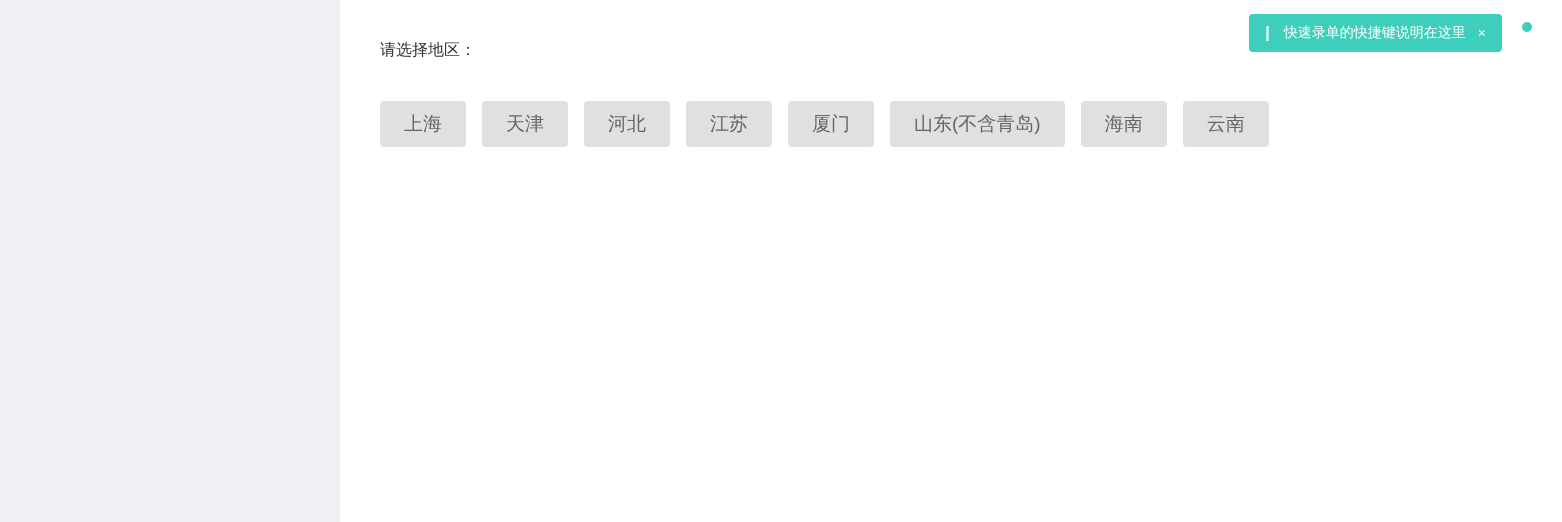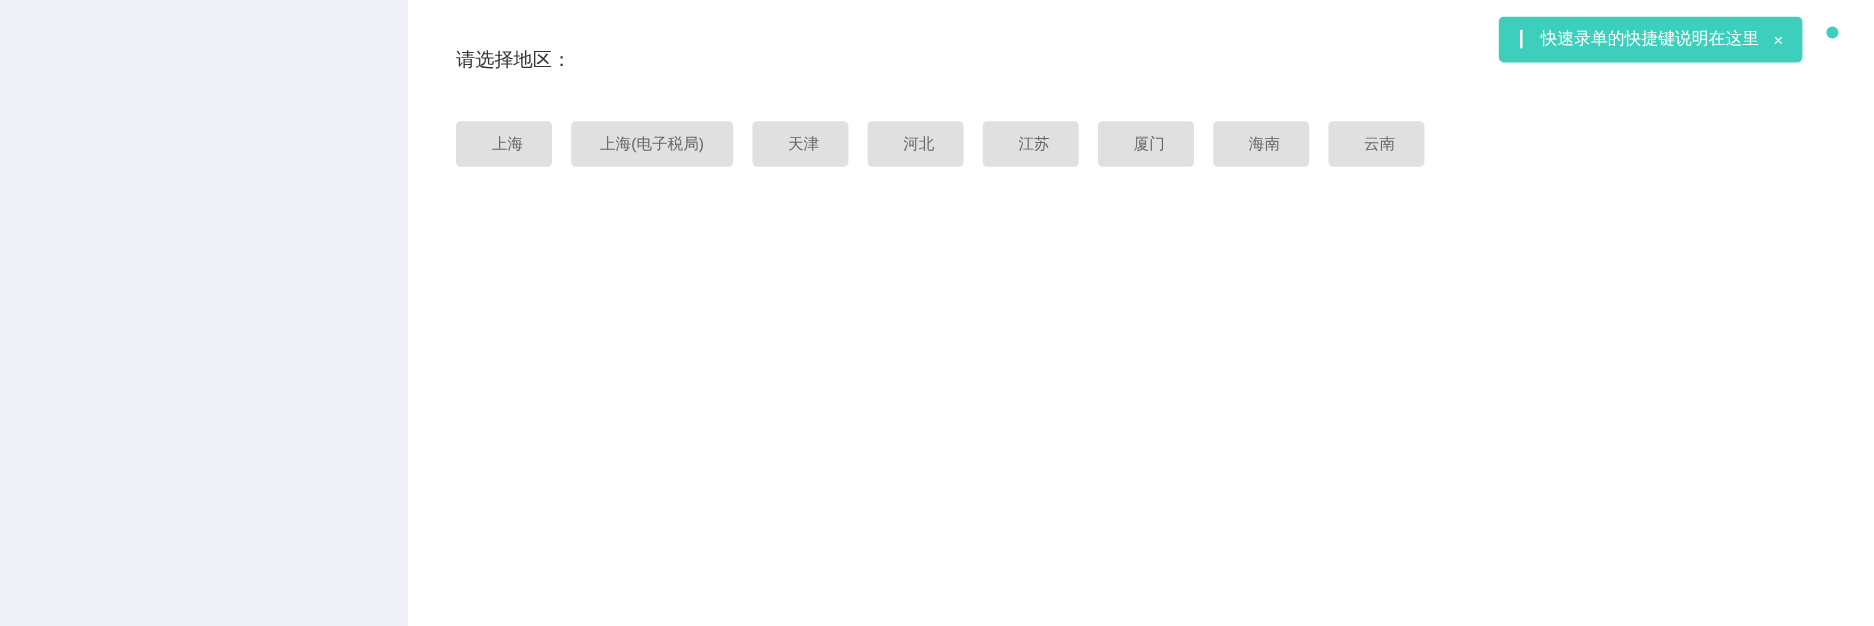--- a/index.html
+++ b/index.html
@@ -48,25 +48,25 @@
       flex-wrap: wrap;
       gap: 16px;
     }
 
     .region-btn {
       background: #e0e0e0;
       color: #666666;
       border: none;
       border-radius: 4px;
       padding: 10px 24px;
-      font-size: 13px;
+      font-size: 19px;
       cursor: pointer;
       font-family: 'Microsoft YaHei', '微软雅黑', sans-serif;
       min-width: 80px;
-      text-align: right;
+      text-align: left;
       white-space: nowrap;
     }
 
     
     .tooltip-banner {
       position: absolute;
       top: 14px;
       right: 60px;
       background: #3ecfbc;
       color: #ffffff;
@@ -106,25 +106,25 @@
 </head>
 <body>
 
 <div class="sidebar"></div>
 
 <div class="main-content">
   <div class="page-title">请选择地区：</div>
 
   <div class="region-buttons" id="region-container">
   <button class="region-btn">上海</button>
-      <button class="region-btn">上海(电子税局)</button>
       <button class="region-btn">天津</button>
       <button class="region-btn">河北</button>
       <button class="region-btn">江苏</button>
       <button class="region-btn">厦门</button>
+      <button class="region-btn">山东(不含青岛)</button>
       <button class="region-btn">海南</button>
       <button class="region-btn">云南</button>
     </div>
 </div>
 
 <div class="tooltip-banner">
   <span>快速录单的快捷键说明在这里</span>
   <span class="tooltip-close">×</span>
 </div>
 <div class="tooltip-dot"></div>

